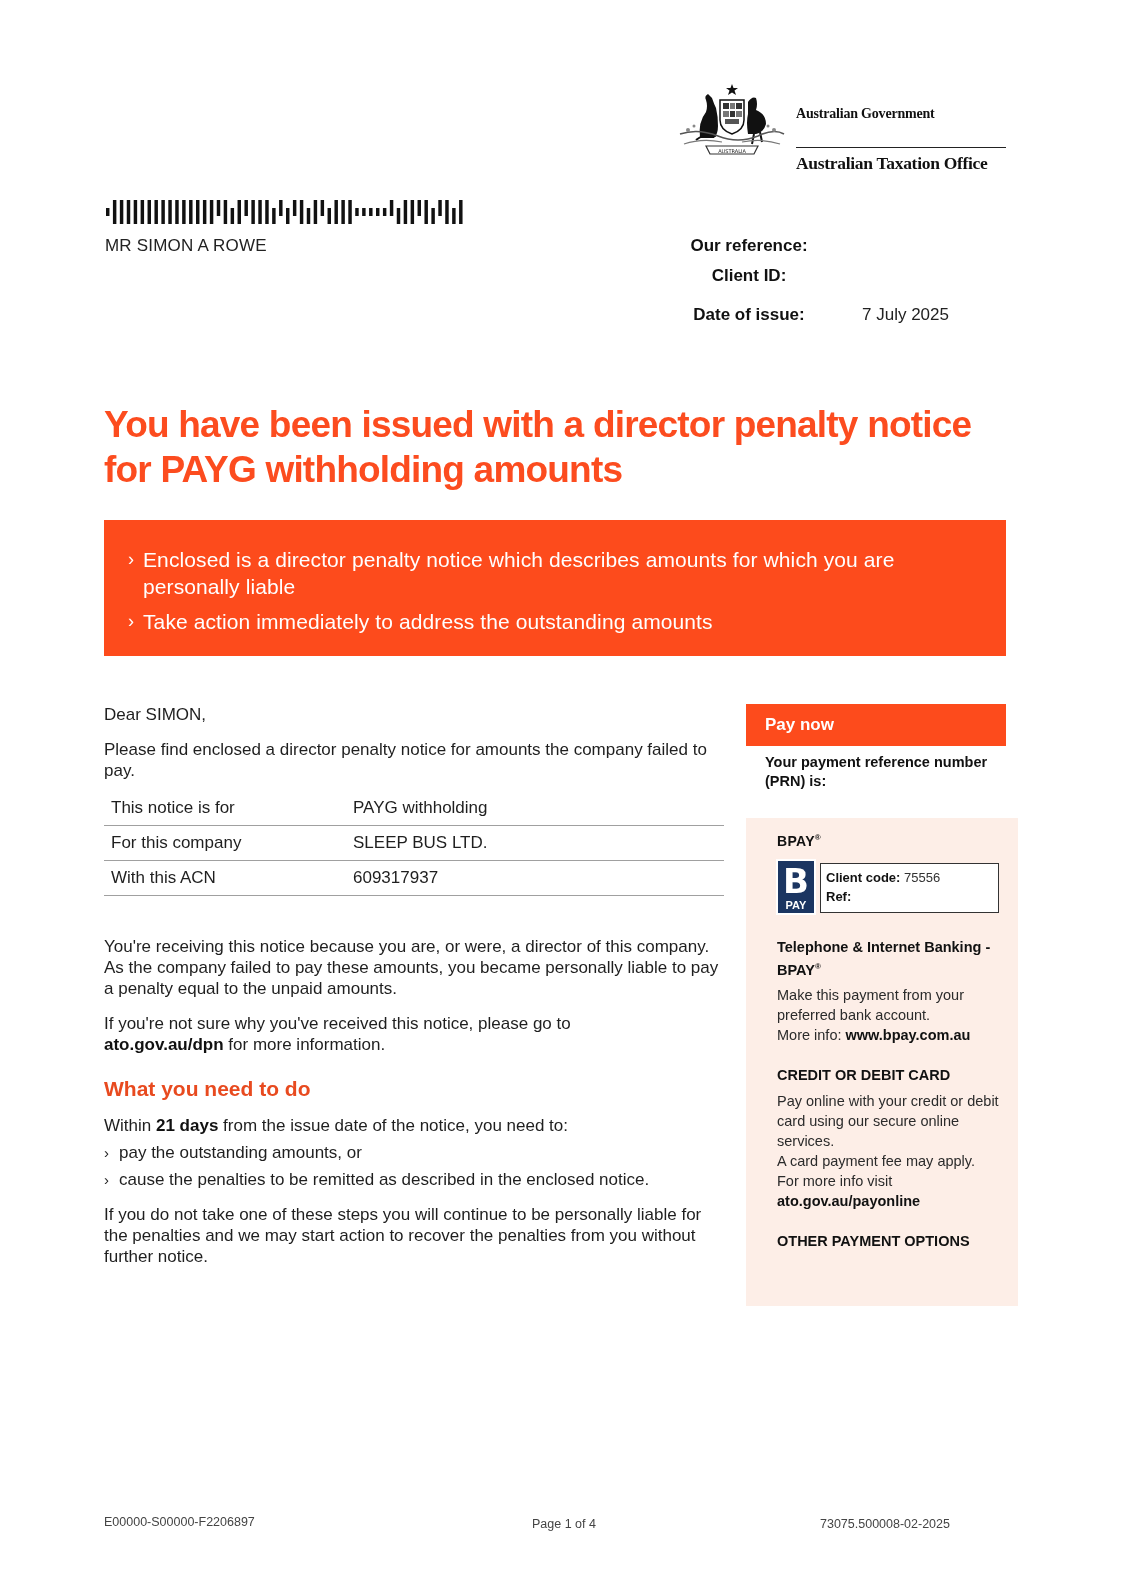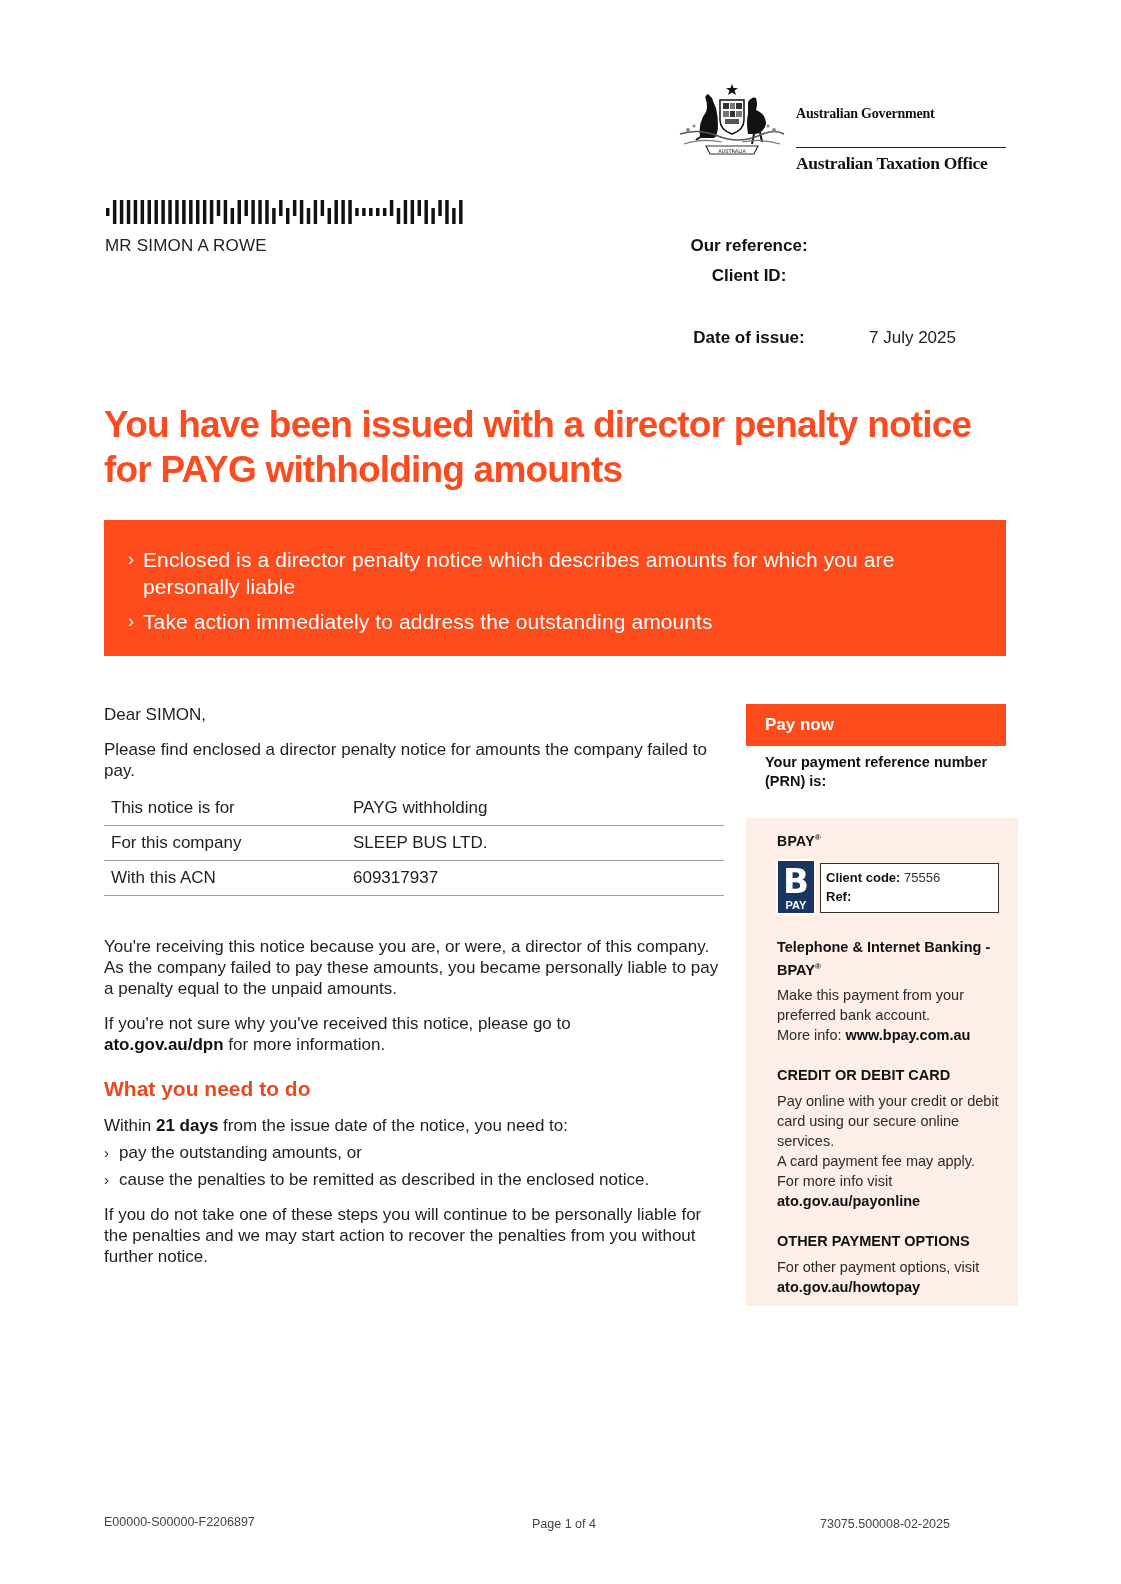--- a/index.html
+++ b/index.html
@@ -167,21 +167,21 @@
 
 <div class="abs refblock">
   <div class="ref-row">
     <div class="ref-label">Our reference:</div>
     <div class="ref-value"></div>
   </div>
   <div class="ref-row">
     <div class="ref-label">Client ID:</div>
     <div class="ref-value"></div>
   </div>
-  <div class="ref-row" style="margin-top:32px;gap:7px;">
+  <div class="ref-row" style="margin-top:9px;">
     <div class="ref-label">Date of issue:</div>
     <div class="ref-value">7 July 2025</div>
   </div>
 </div>
 
 <h1 class="abs title">You have been issued with a director penalty notice for PAYG withholding amounts</h1>
 
 <div class="abs banner">
   <ul>
     <li><span class="chev">›</span><span>Enclosed is a director penalty notice which describes amounts for which you are personally liable</span></li>
@@ -238,19 +238,18 @@
       </div>
     </div>
 
     <div class="sec-h" style="margin-top:22px;"><span>Telephone &amp; Internet Banking - BPAY</span><sup>®</sup></div>
     <p class="sec-p"><span>Make this payment from your preferred bank account.</span><br><span>More info: </span><b>www.bpay.com.au</b></p>
 
     <div class="sec-h">CREDIT OR DEBIT CARD</div>
     <p class="sec-p"><span>Pay online with your credit or debit card using our secure online services.</span><br><span>A card payment fee may apply.</span><br><span>For more info visit</span><br><b>ato.gov.au/payonline</b></p>
 
     <div class="sec-h">OTHER PAYMENT OPTIONS</div>
-    <p class="sec-p"><span>For other payment options, visit</span><br><b>ato.gov.au/howtopay</b></p>
   </div>
 </div>
 
 <div class="abs footer f-left">E00000-S00000-F2206897</div>
 <div class="abs footer f-mid">Page 1 of 4</div>
 <div class="abs footer f-right">73075.500008-02-2025</div>
 
 </body></html>

